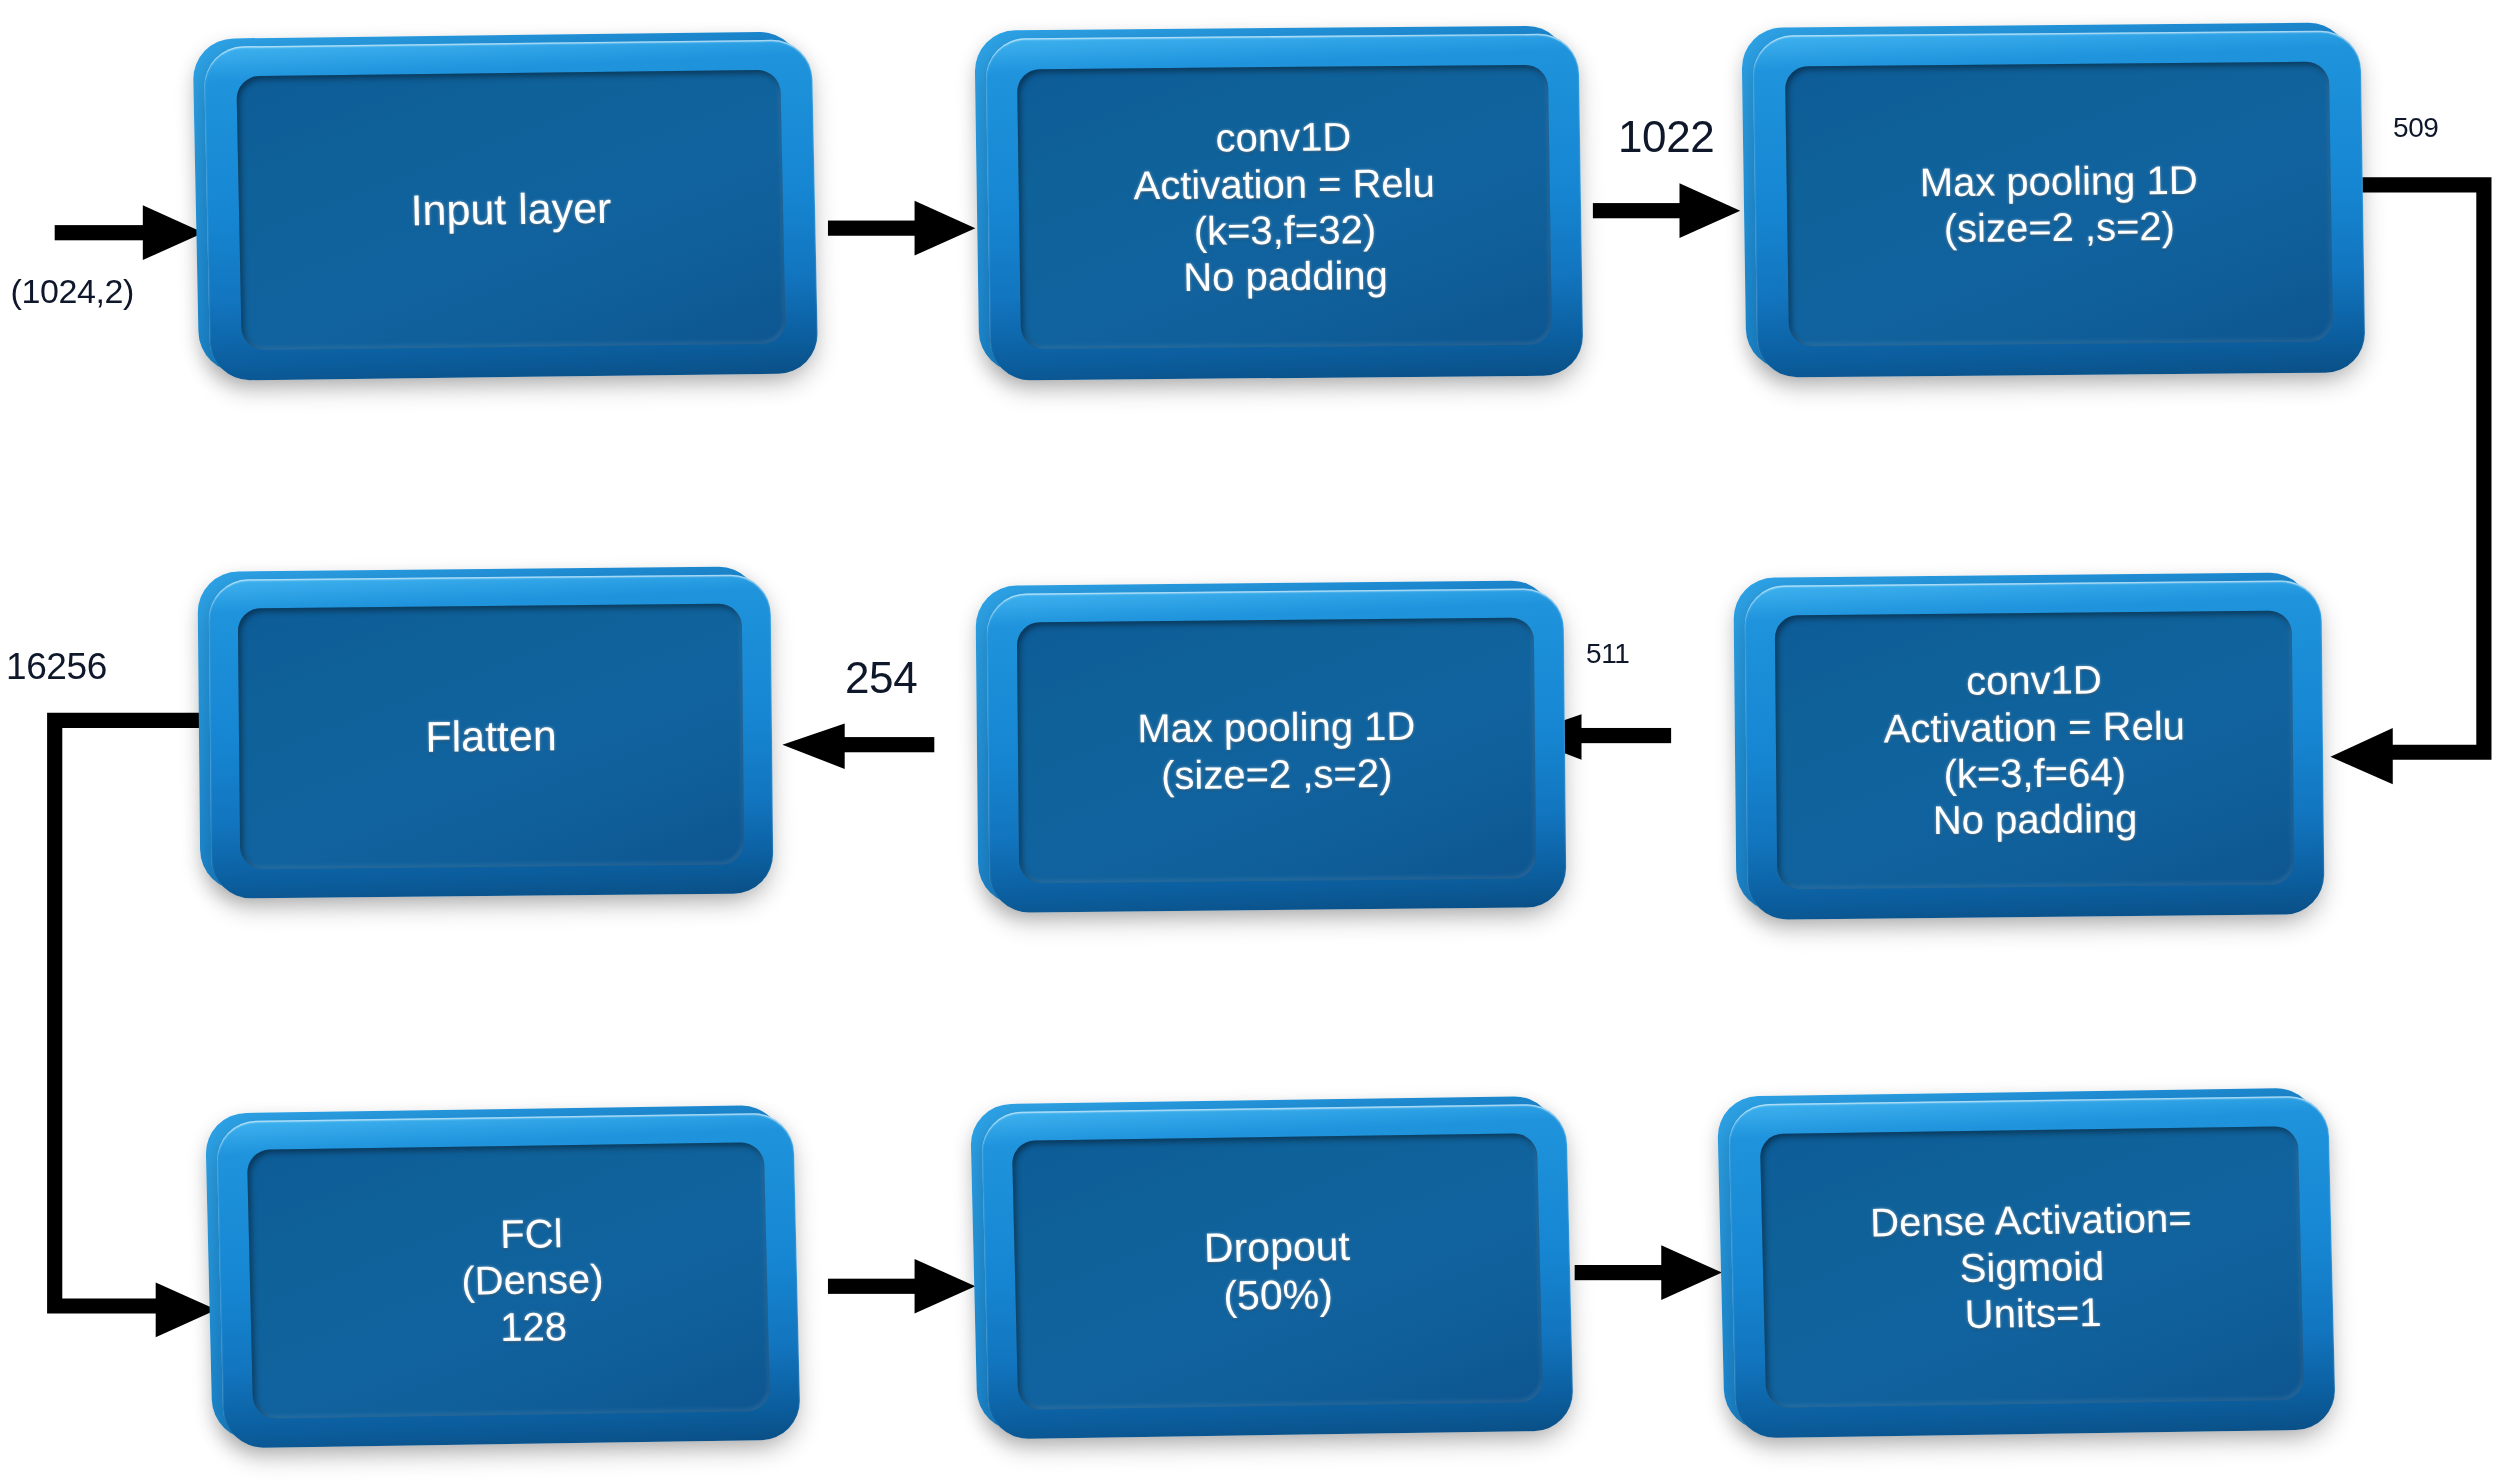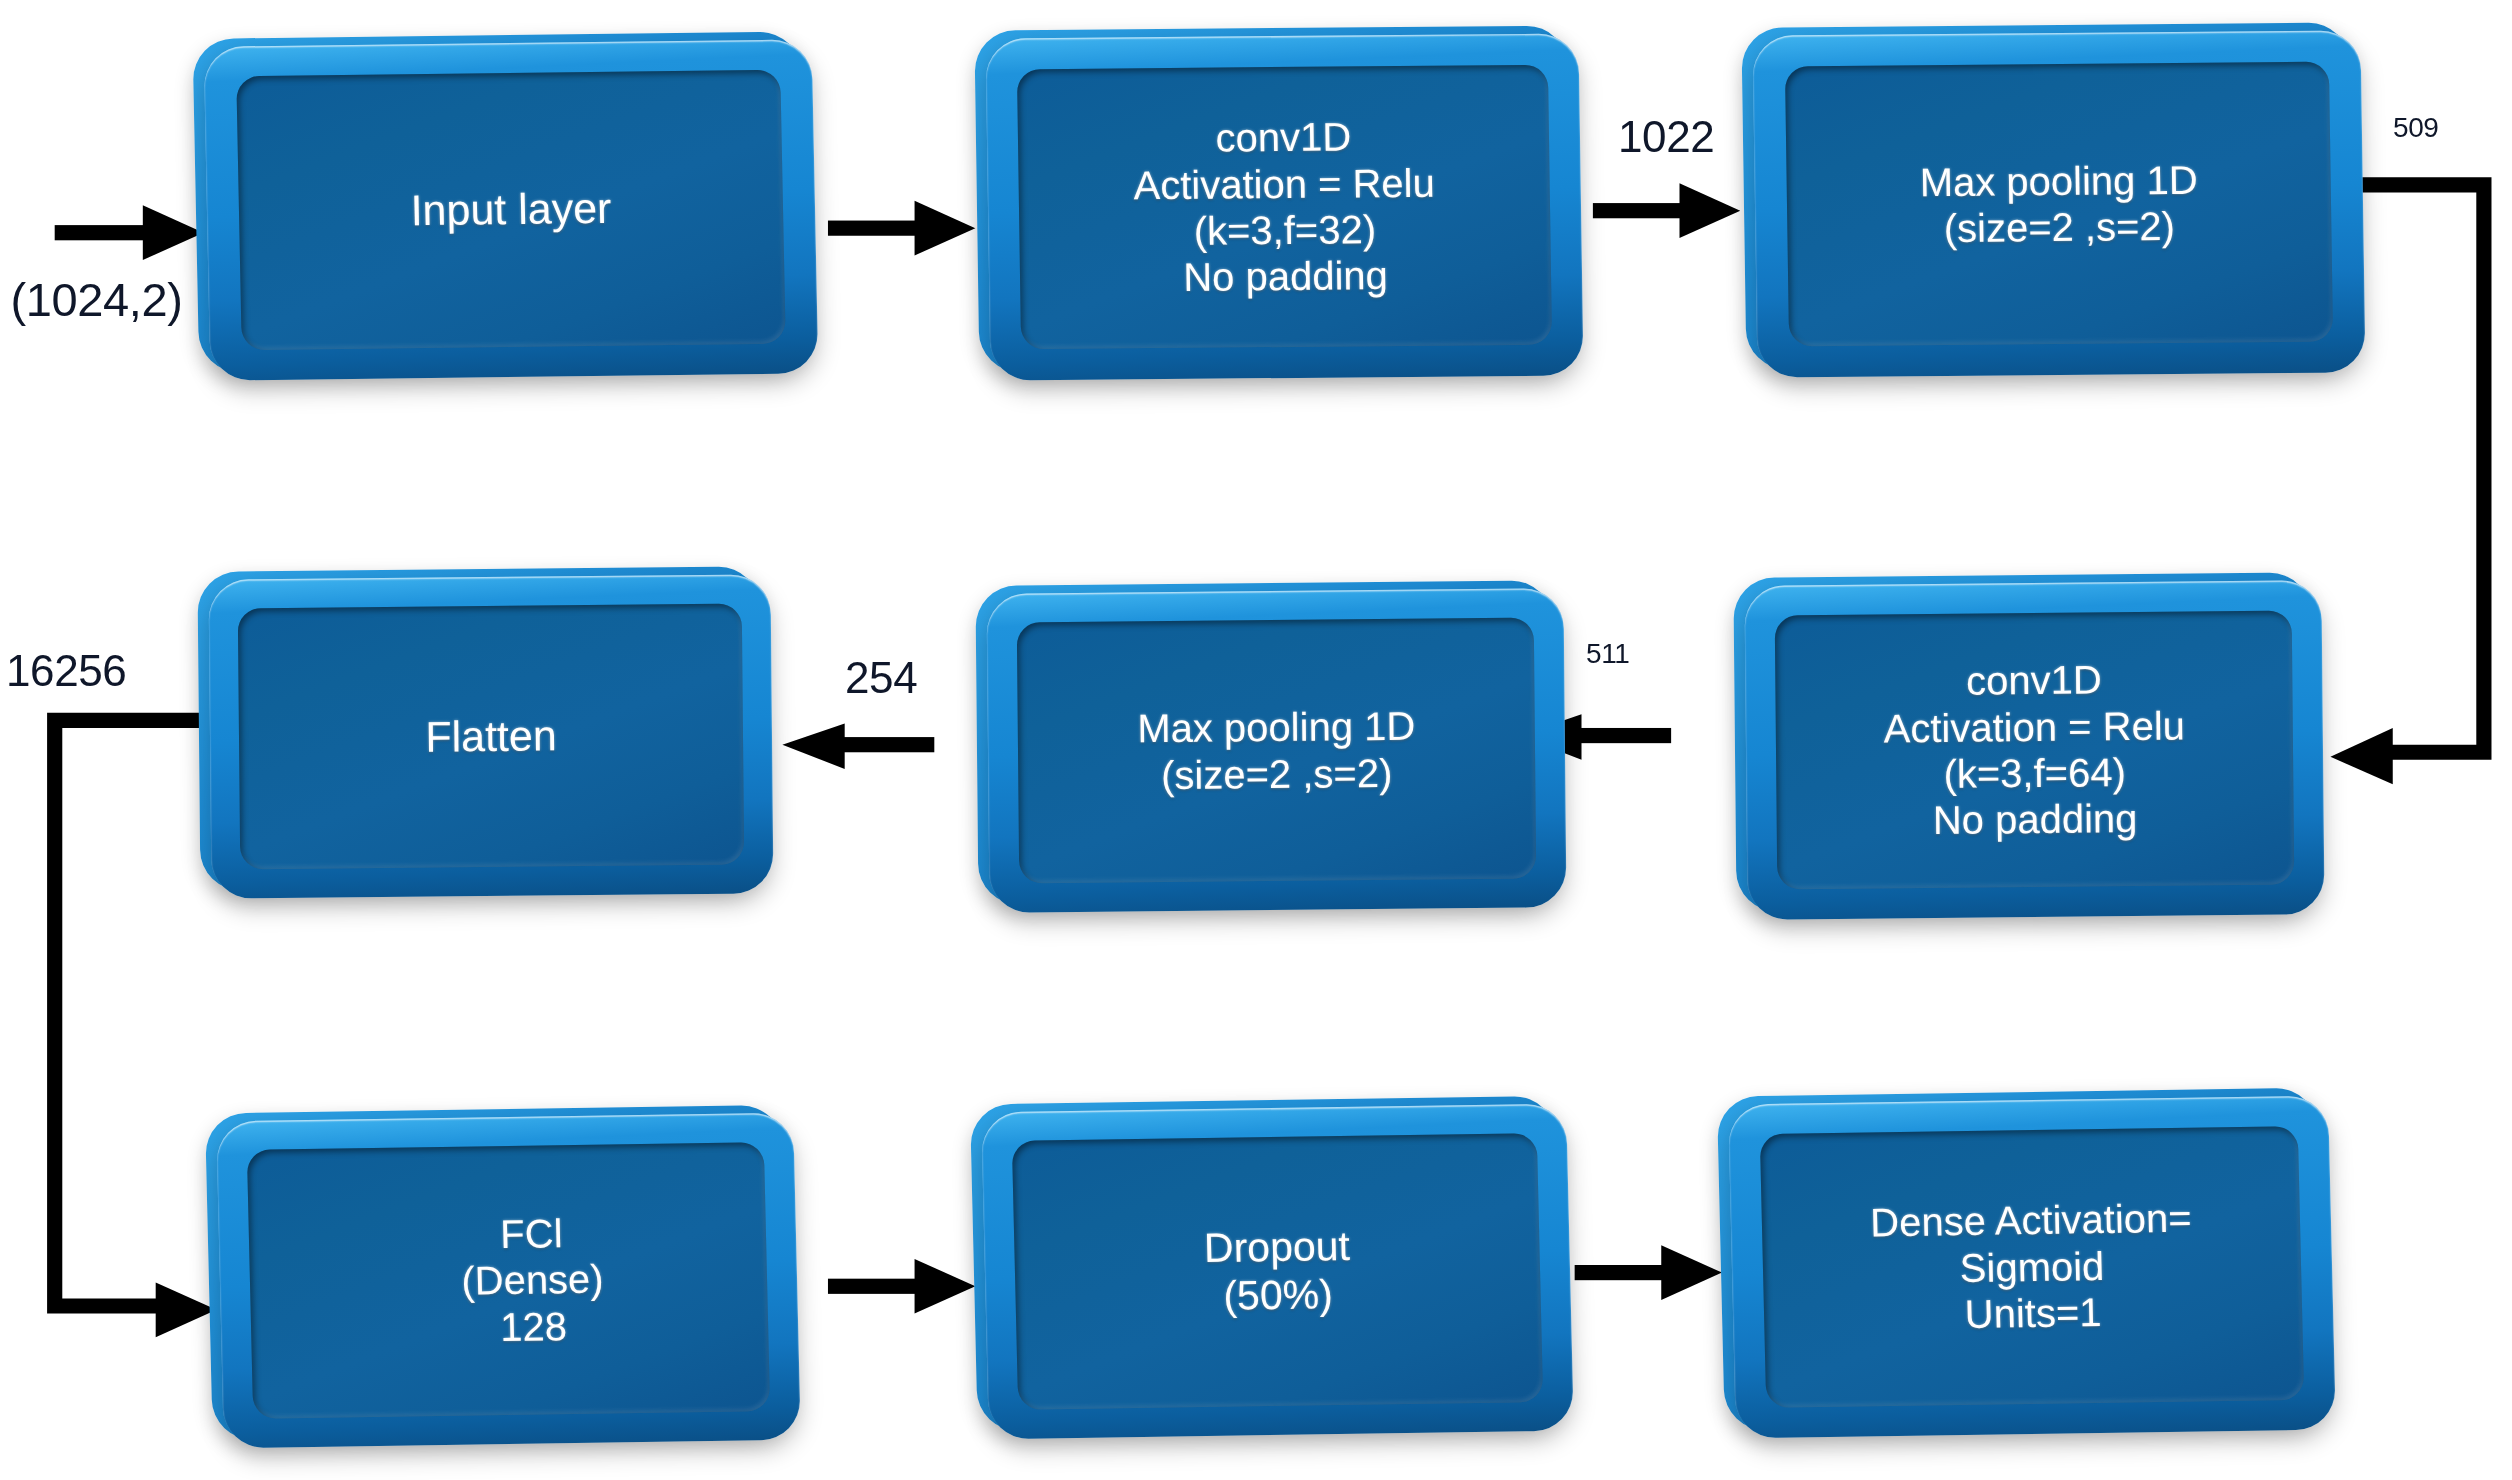--- a/index.html
+++ b/index.html
@@ -241,26 +241,26 @@
     <div class="back"></div>
     <div class="rim">
       <div class="face">
         <div class="label" style="font-size:40px;">Dense Activation=
 Sigmoid
 Units=1</div>
       </div>
     </div>
   </div>
 
-  <div class="edge-label" style="left:10.6px; top:272px; font-size:47px;">(1024,2)</div>
+  <div class="edge-label" style="left:10.6px; top:272px; font-size:34px;">(1024,2)</div>
 
   <div class="edge-label" style="left:1618px; top:112px; font-size:44px;">1022</div>
 
   <div class="edge-label" style="left:2393px; top:112px; font-size:28px;">509</div>
 
   <div class="edge-label" style="left:1586px; top:638px; font-size:28px;">511</div>
 
   <div class="edge-label" style="left:845px; top:653px; font-size:44px;">254</div>
 
-  <div class="edge-label" style="left:6px; top:646px; font-size:44px;">16256</div>
+  <div class="edge-label" style="left:6px; top:646px; font-size:37px;">16256</div>
 
 </div>
 
 
 </body></html>

